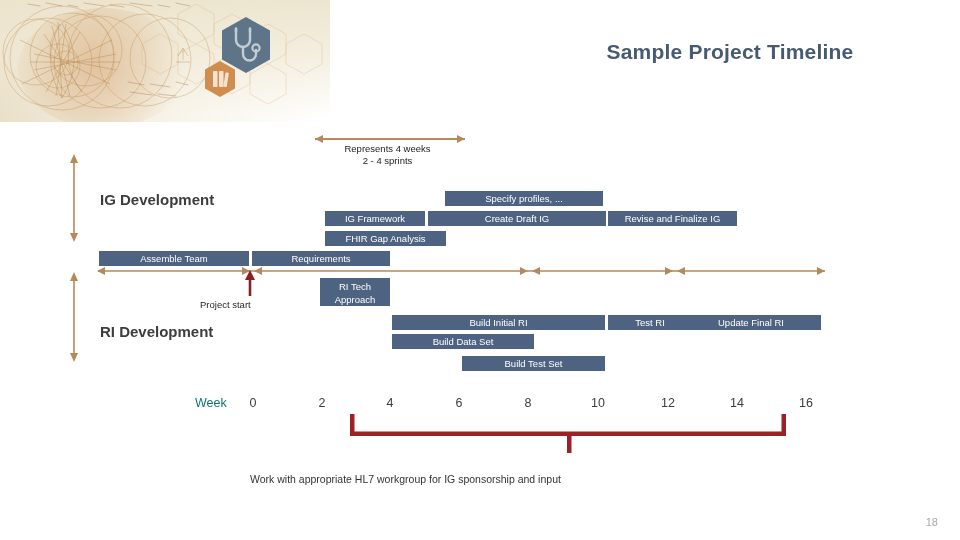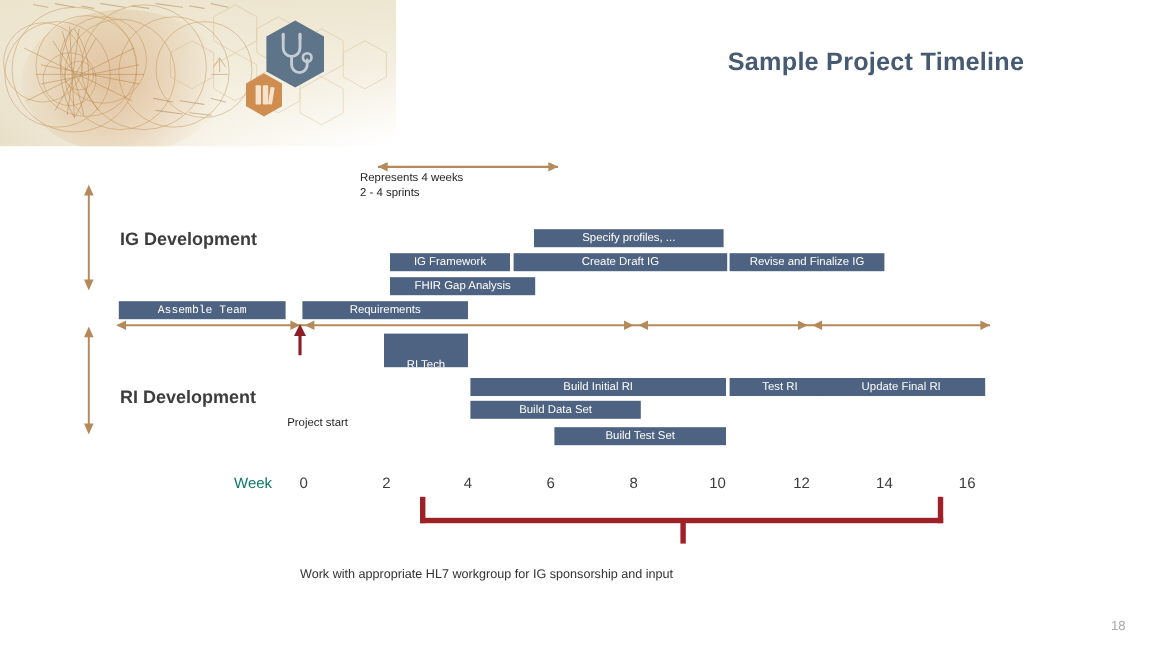--- a/index.html
+++ b/index.html
@@ -25,41 +25,41 @@
   .hex svg{display:block;}
 
   
   .title{
     position:absolute;left:520px;top:40px;width:420px;
     text-align:center;color:#465a72;font-size:21px;font-weight:bold;
     letter-spacing:.2px;
   }
 
   .top-arrow{position:absolute;left:305px;top:132px;}
-  .top-arrow-label{position:absolute;left:300px;top:143px;width:175px;
+  .top-arrow-label{position:absolute;left:300px;top:143px;width:175px;text-align:center;
     color:#222;font-size:9.5px;line-height:12px;}
 
   .varrow{position:absolute;}
 
   
   .sec-head{position:absolute;color:#3d3d3d;font-size:15px;font-weight:bold;}
 
   
   .bar{position:absolute;height:15px;background:#4e6381;color:#ffffff;
     font-size:9.5px;line-height:15px;text-align:center;white-space:nowrap;overflow:hidden;}
-  .bar.two{height:28px;line-height:13px;padding-top:20px;box-sizing:border-box;}
+  .bar.two{height:28px;line-height:13px;padding-top:2px;box-sizing:border-box;}
   .bar.two span{display:block;}
 
   
   .axis{position:absolute;left:90px;top:262px;}
 
   
   .pstart-arrow{position:absolute;left:240px;top:268px;}
-  .pstart-label{position:absolute;left:200px;top:299px;width:90px;text-align:right;
-    color:#1f1f1f;font-size:9.5px;margin-top:48px;}
+  .pstart-label{position:absolute;left:200px;top:299px;width:90px;text-align:left;
+    color:#1f1f1f;font-size:9.5px;}
 
   
   .week-word{position:absolute;color:#0f766e;font-size:12.5px;}
   .tick{position:absolute;color:#3c3c3c;font-size:12.5px;text-align:center;width:30px;}
 
   
   .bracket{position:absolute;left:340px;top:410px;}
 
   
   .footnote{position:absolute;left:250px;top:473px;width:680px;
@@ -183,21 +183,21 @@
   </svg>
 
   <div class="sec-head" style="left:100px;top:191px;">IG Development</div>
   <div class="sec-head" style="left:100px;top:323px;">RI Development</div>
 
   <div class="bar" style="left:412px;top:191px;width:158px;margin-left:33px;">Specify profiles, ...</div>
   <div class="bar" style="left:325px;top:211px;width:100px;">IG Framework</div>
   <div class="bar" style="left:428px;top:211px;width:178px;">Create Draft IG</div>
   <div class="bar" style="left:608px;top:211px;width:129px;">Revise and Finalize IG</div>
   <div class="bar" style="left:325px;top:231px;width:121px;">FHIR Gap Analysis</div>
-  <div class="bar" style="left:99px;top:251px;width:139px;font-family:Liberation Mono, monospace;">Assemble Team</div>
+  <div class="bar" style="left:99px;top:251px;width:150px;">Assemble Team</div>
   <div class="bar" style="left:252px;top:251px;width:138px;">Requirements</div>
 
   <svg class="axis" width="745" height="18">
     <line x1="8" y1="9" x2="735" y2="9" stroke="#b5895a" stroke-width="1.6"></line>
     <polygon points="7,9 15,5 15,13" fill="#b5895a"></polygon>
     <polygon points="735,9 727,5 727,13" fill="#b5895a"></polygon>
     <polygon points="160,9 152,5 152,13" fill="#b5895a"></polygon>
     <polygon points="164,9 172,5 172,13" fill="#b5895a"></polygon>
     <polygon points="438,9 430,5 430,13" fill="#b5895a"></polygon>
     <polygon points="442,9 450,5 450,13" fill="#b5895a"></polygon>

